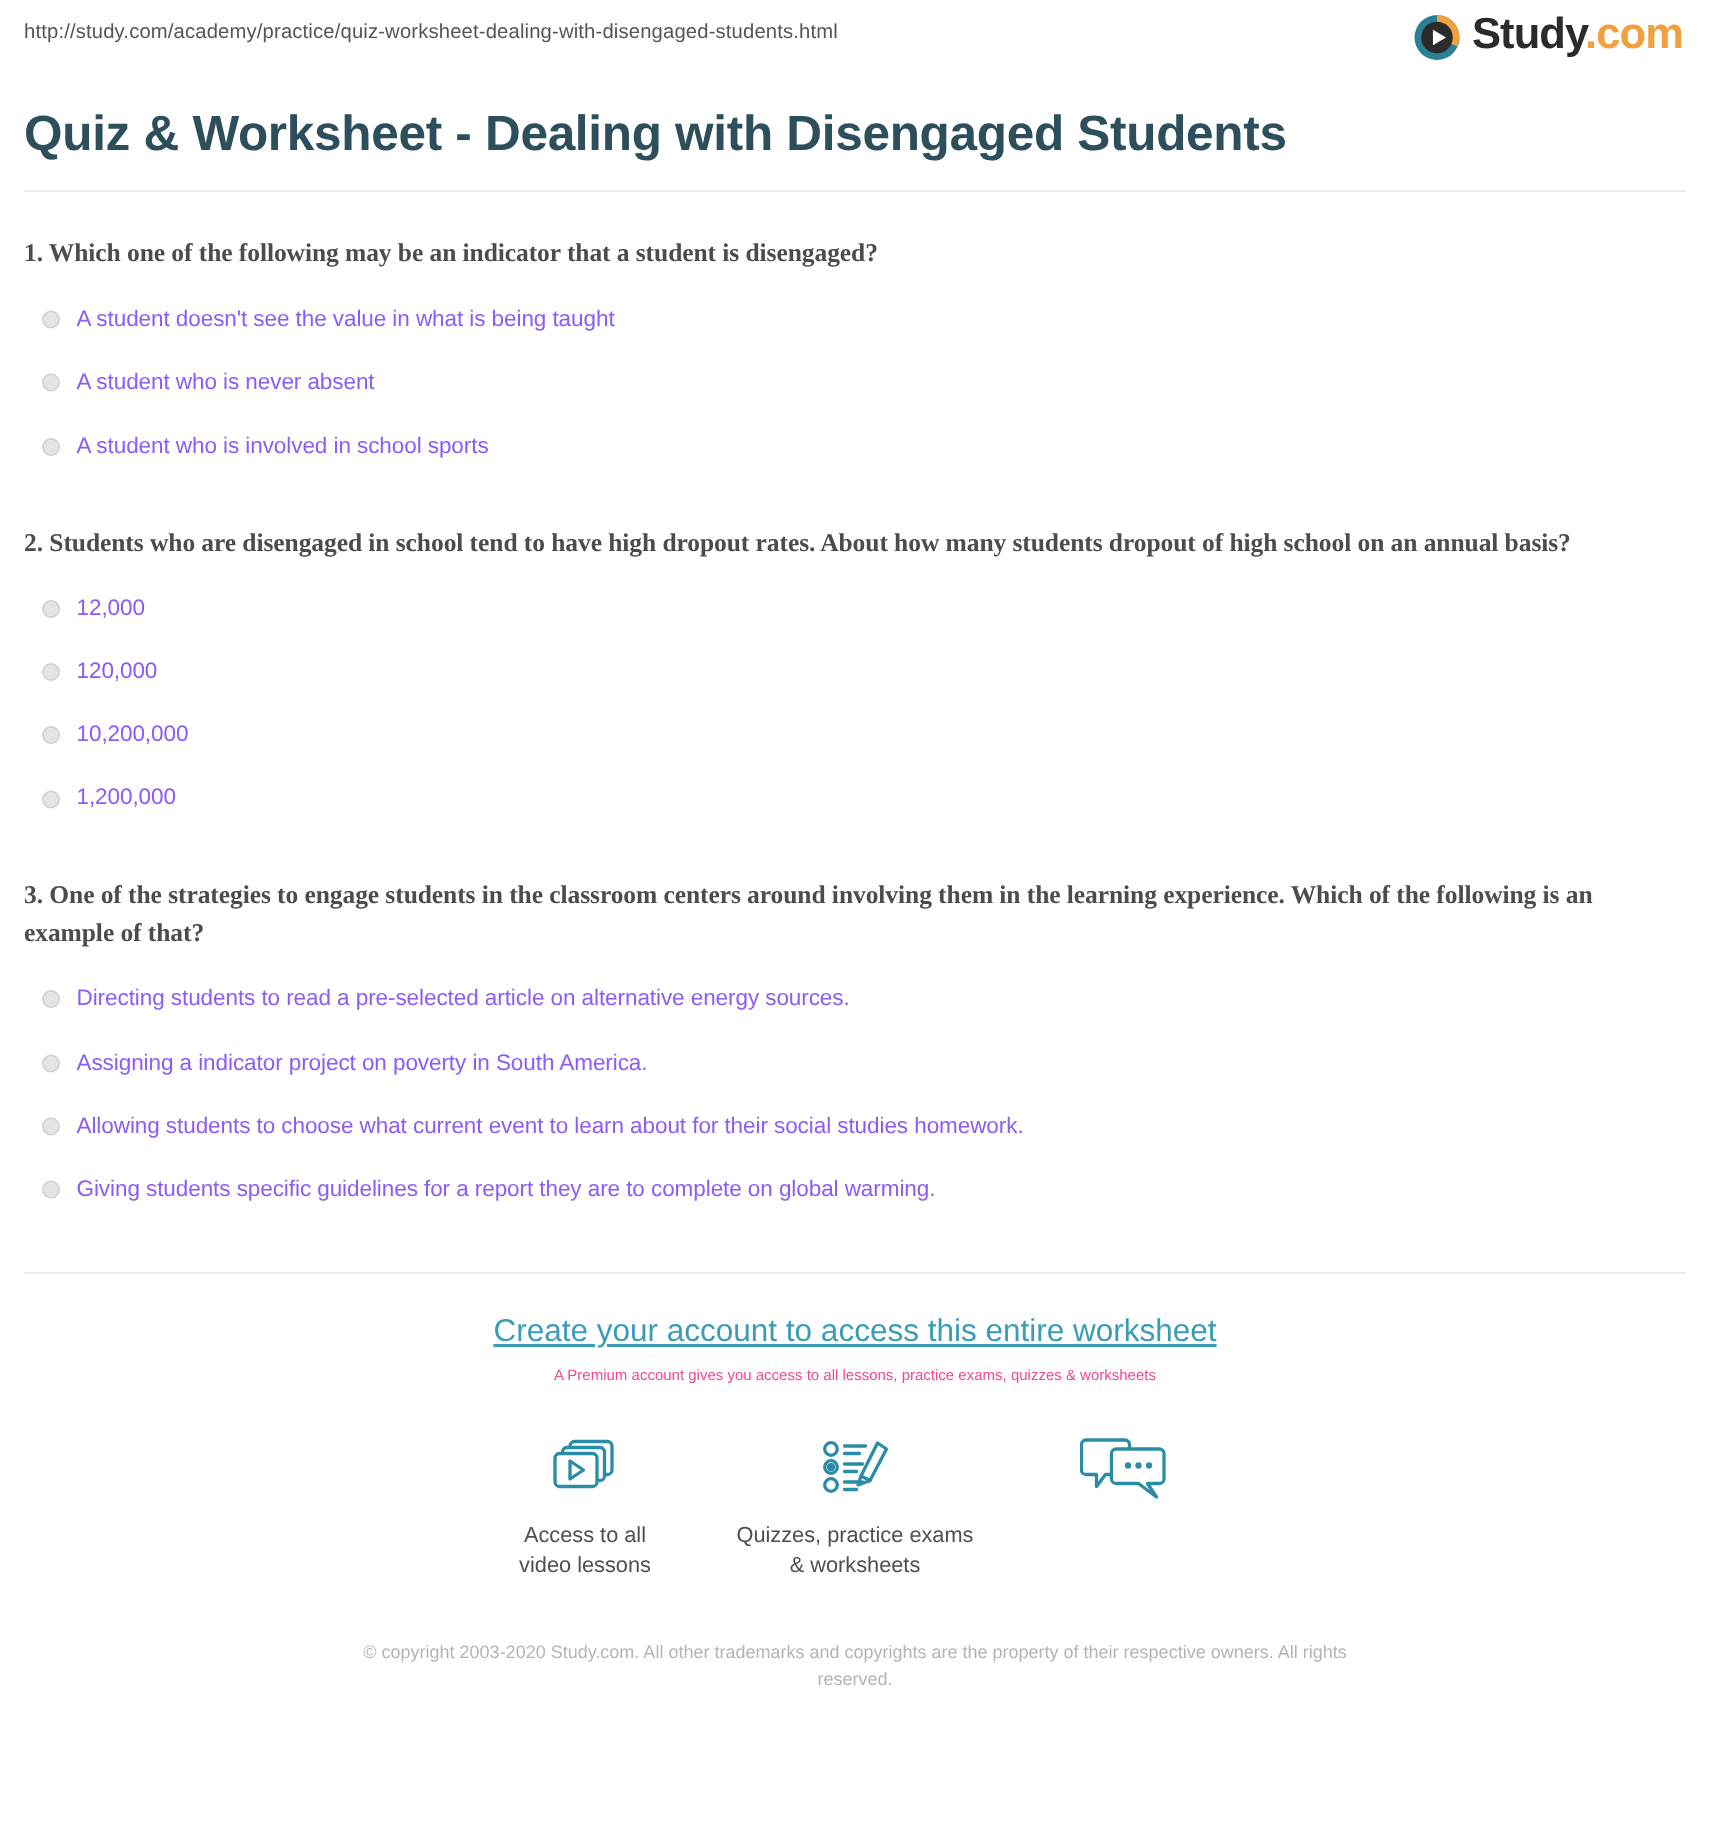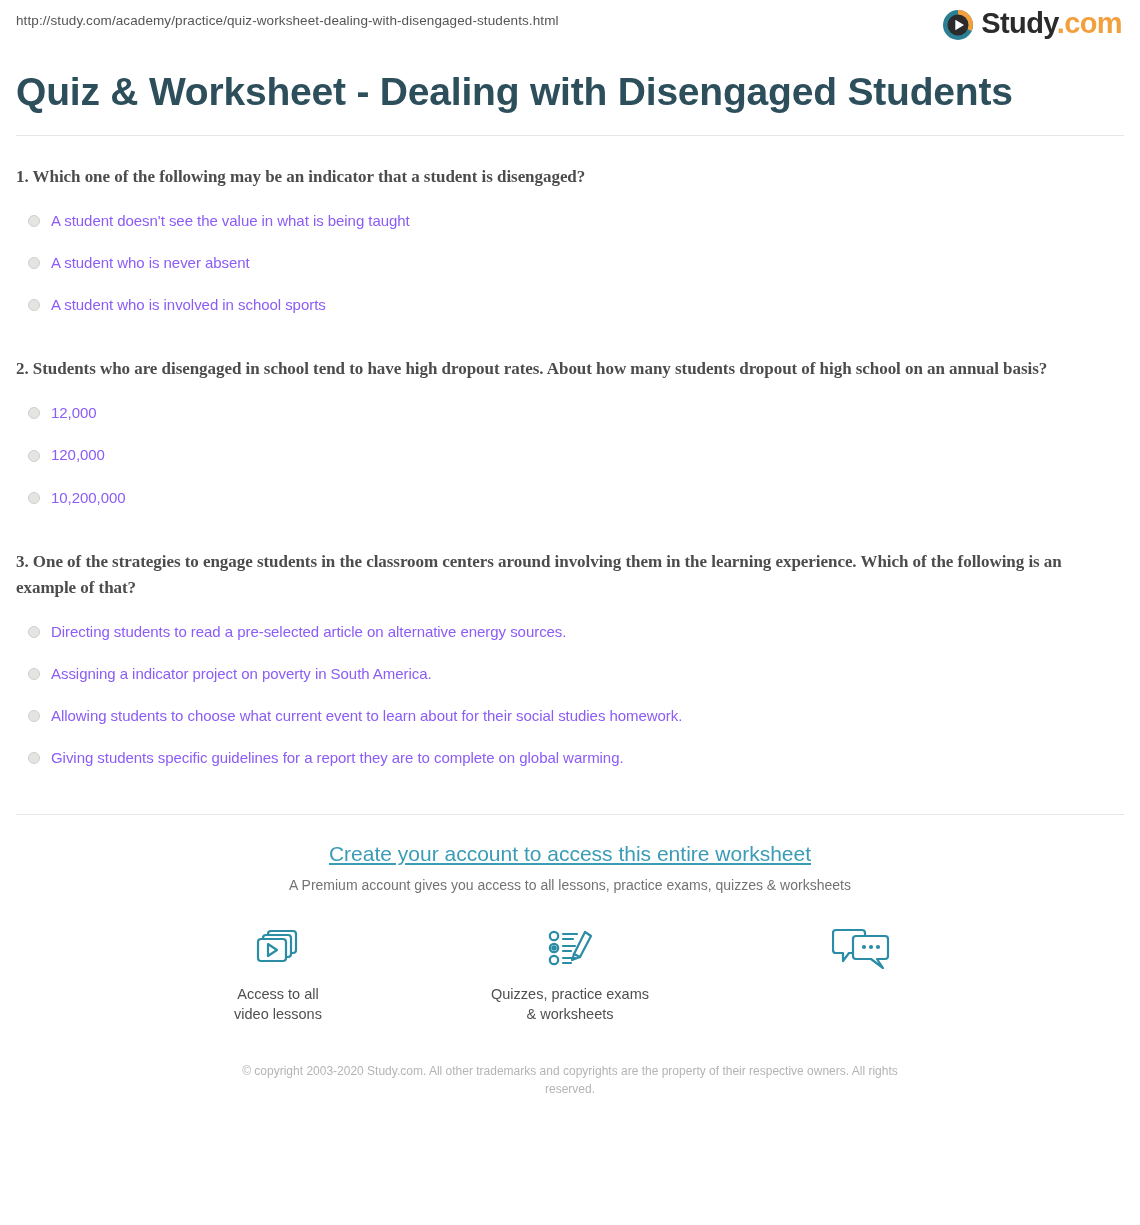--- a/index.html
+++ b/index.html
@@ -42,21 +42,21 @@
     font-weight: bold;
     color: #2b2b2b;
     letter-spacing: -0.6px;
     line-height: 1;
   }
   .logo-dot { color: #f2a03d; }
 
   
   .title-wrap { padding: 0 16px; }
   h1.page-title {
-    font-size: 39px;
+    font-size: 33px;
     font-weight: bold;
     color: #2d4f5c;
     margin: 10px 0 0 0;
     letter-spacing: -0.2px;
     line-height: 1.25;
   }
   .rule {
     border: 0;
     border-top: 1px solid #e6e6e6;
     margin: 18px 16px 0 16px;
@@ -110,29 +110,28 @@
     padding-top: 26px;
   }
   .cta-head {
     font-size: 21px;
     color: #3b9cb5;
     line-height: 1.25;
     margin: 16px;
     font-weight: normal;
   }
   .cta-sub {
-    font-size: 14px;
-    color: #737373;
+    font-size: 10px;
+    color: #ec4899;
     margin: 9px 0 0 0;
     line-height: 1.3;
   }
   .features {
     display: flex;
     justify-content: center;
-    gap: 112px;
     margin-top: 28px;
   }
   .feature {
     width: 180px;
     text-align: center;
   }
   .feature-icon {
     height: 52px;
     display: flex;
     align-items: center;
@@ -206,20 +205,24 @@
         <span class="radio"></span>
         <span class="answer-label">12,000</span>
       </li>
       <li class="answer">
         <span class="radio"></span>
         <span class="answer-label">120,000</span>
       </li>
       <li class="answer">
         <span class="radio"></span>
         <span class="answer-label">10,200,000</span>
+      </li>
+      <li class="answer">
+        <span class="radio"></span>
+        <span class="answer-label">1,200,000</span>
       </li>
     </ul>
   </div>
 
   <div class="question-block">
     <p class="question-text">3. One of the strategies to engage students in the classroom centers around involving them in the learning experience. Which of the following is an example of that?</p>
     <ul class="answers">
       <li class="answer">
         <span class="radio"></span>
         <span class="answer-label">Directing students to read a pre-selected article on alternative energy sources.</span>

